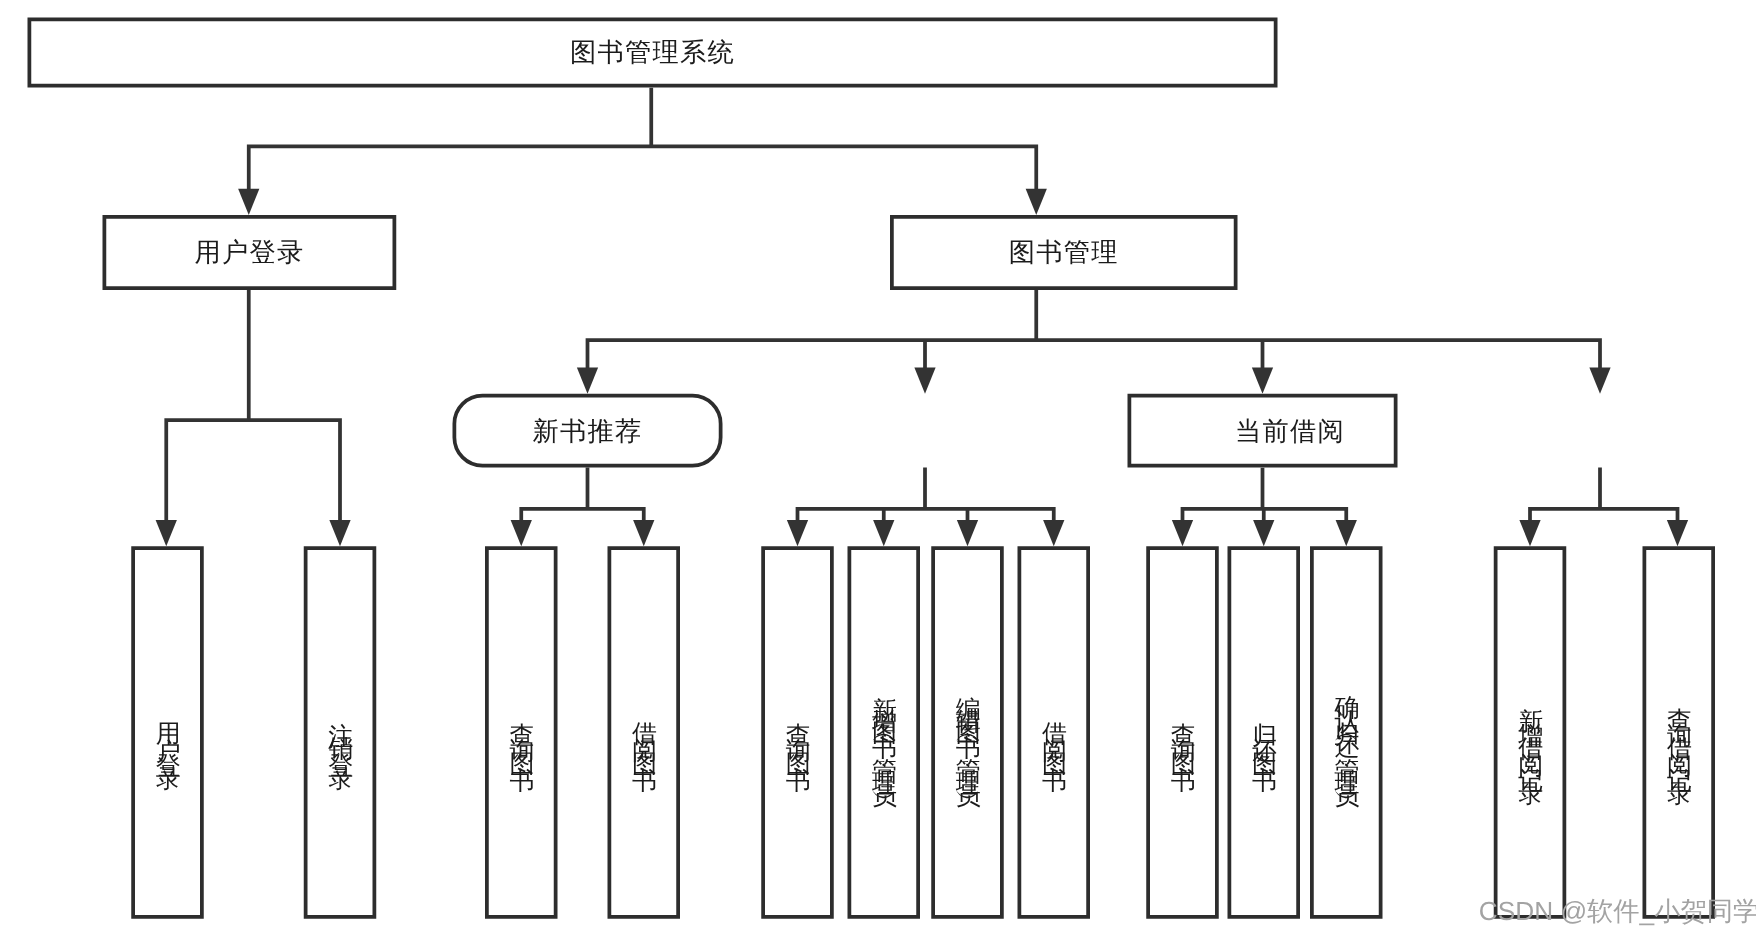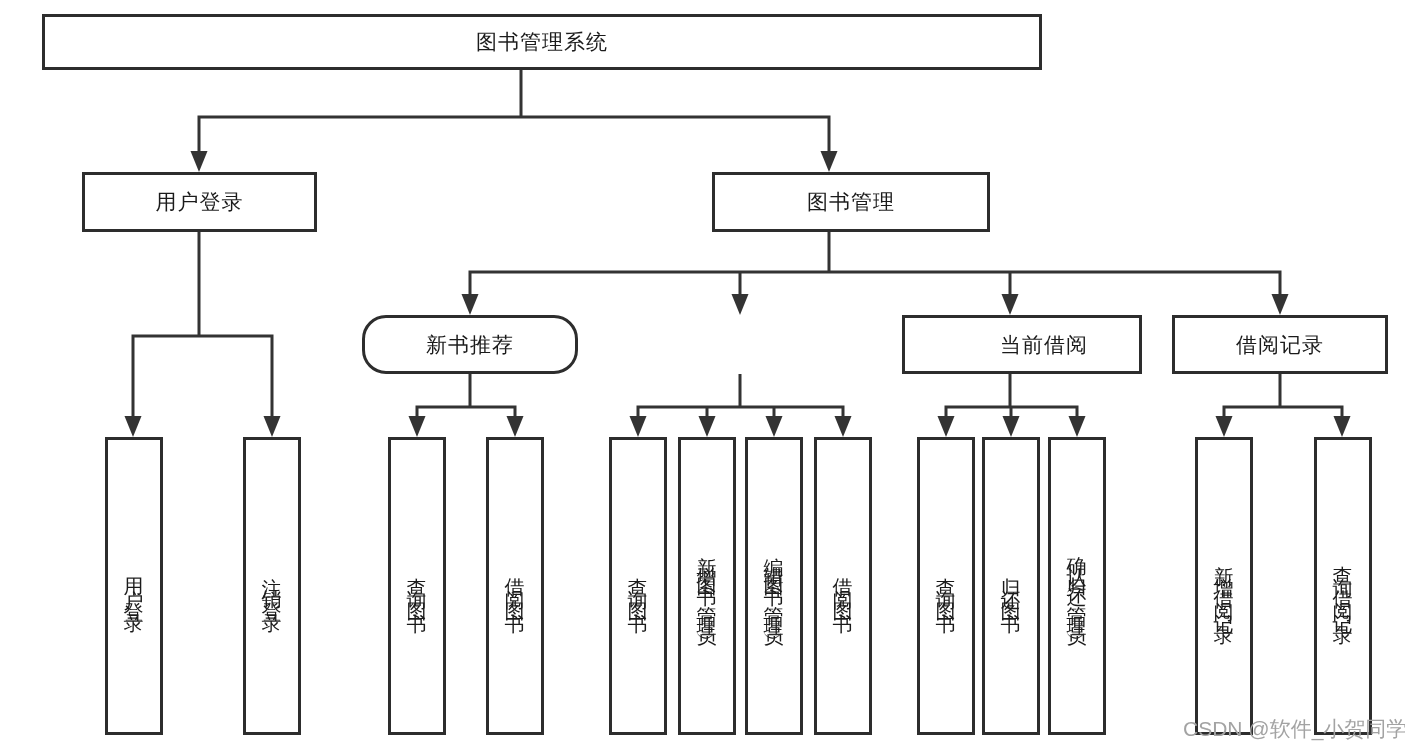--- a/index.html
+++ b/index.html
@@ -84,39 +84,36 @@
       <polygon points="765.5,416 782.5,416 774,437"></polygon>
       <polygon points="834.5,416 851.5,416 843,437"></polygon>
       <polygon points="937.5,416 954.5,416 946,437"></polygon>
       <polygon points="1002.5,416 1019.5,416 1011,437"></polygon>
       <polygon points="1068.5,416 1085.5,416 1077,437"></polygon>
       <polygon points="1215.5,416 1232.5,416 1224,437"></polygon>
       <polygon points="1333.5,416 1350.5,416 1342,437"></polygon>
     </g>
   </svg>
 
-  <div class="box" style="left:22px;top:14px;width:1000px;height:56px;margin-left:20px;">
+  <div class="box" style="left:22px;top:14px;width:1000px;height:56px;">
     <span class="hlabel">图书管理系统</span>
   </div>
 
   <div class="box" style="left:82px;top:172px;width:235px;height:60px;">
     <span class="hlabel">用户登录</span>
   </div>
   <div class="box" style="left:712px;top:172px;width:278px;height:60px;">
     <span class="hlabel">图书管理</span>
   </div>
 
   <div class="box" style="left:362px;top:315px;width:216px;height:59px;border-radius:24px;">
     <span class="hlabel">新书推荐</span>
   </div>
-  <div class="box" style="left:902px;top:315px;width:240px;height:59px;padding-left:44px;">
+  <div class="box" style="left:902px;top:315px;width:216px;height:59px;padding-left:44px;">
     <span class="hlabel">当前借阅</span>
-  </div>
-  <div class="box" style="left:1172px;top:315px;width:216px;height:59px;">
-    <span class="hlabel">借阅记录</span>
   </div>
 
   <div class="box leaf" style="left:105px;">
     <span class="vlabel">用户登录</span>
   </div>
   <div class="box leaf" style="left:243px;">
     <span class="vlabel">注销登录</span>
   </div>
 
   <div class="box leaf" style="left:388px;">

